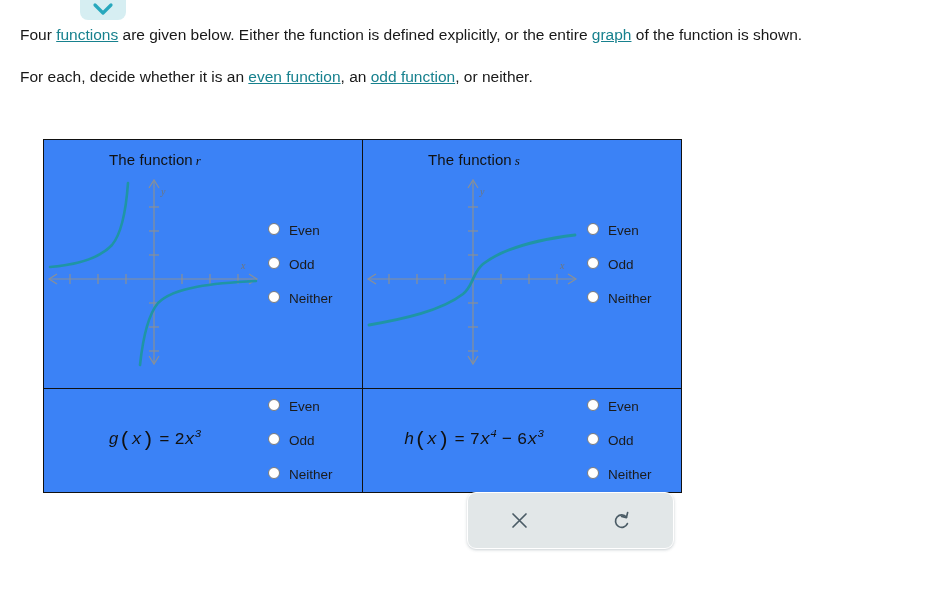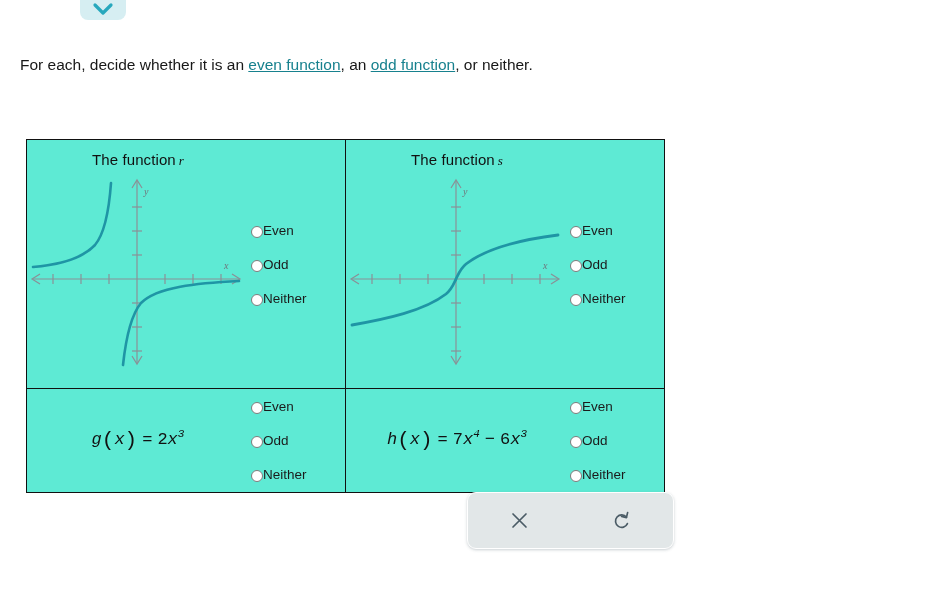--- a/index.html
+++ b/index.html
@@ -36,36 +36,36 @@
   
   .prompt {
     position: absolute;
     left: 20px;
     top: 22px;
     width: 920px;
     font-size: 15.5px;
     line-height: 26px;
     color: #181818;
   }
-  .prompt .line2 { margin-top: 30px; }
+  .prompt .line2 { margin-top: 16px; }
   .lnk {
     color: #17818e;
     text-decoration: underline;
     cursor: pointer;
   }
 
   
   .qtable {
     position: absolute;
-    left: 26px;
+    left: 43px;
     top: 139px;
     width: 631px;
     border: 1px solid #111;
     border-collapse: collapse;
-    background: #5eead4;
+    background: #3b82f6;
     box-sizing: border-box;
   }
   .qtable td {
     border: 1px solid #111;
     padding: 0;
     vertical-align: middle;
   }
   .cell-inner {
     display: flex;
     align-items: center;
@@ -107,21 +107,22 @@
     padding-left: 2px;
     display: flex;
     flex-direction: column;
     justify-content: center;
     gap: 19px;
     height: 100%;
     box-sizing: border-box;
   }
   .radio-row {
     display: flex;
-    align-items: flex-end;
+    align-items: flex-start;
+    gap: 9px;
     cursor: pointer;
   }
   .radio-dot {
     width: 12px;
     height: 12px;
     border: 1px solid #7d7d7d;
     border-radius: 50%;
     background: #fff;
     flex: 0 0 auto;
     box-sizing: border-box;
@@ -186,20 +187,23 @@
 
 <div class="chevron-btn">
   <span>
     <svg width="22" height="16" viewBox="0 0 22 16">
       <path d="M3 4 L11 12 L19 4" fill="none" stroke="#27a8bd" stroke-width="3.2" stroke-linecap="round" stroke-linejoin="round"></path>
     </svg>
   </span>
 </div>
 
 <div class="prompt">
+  <div class="line1">
+    <span>Four </span><a class="lnk">functions</a><span> are given below. Either the function is defined explicitly, or the entire </span><a class="lnk">graph</a><span> of the function is shown.</span>
+  </div>
   <div class="line2">
     <span>For each, decide whether it is an </span><a class="lnk">even function</a><span>, an </span><a class="lnk">odd function</a><span>, or neither.</span>
   </div>
 </div>
 
 <table class="qtable">
   <tbody>
       <tr>
 
     <td style="width:50%">

